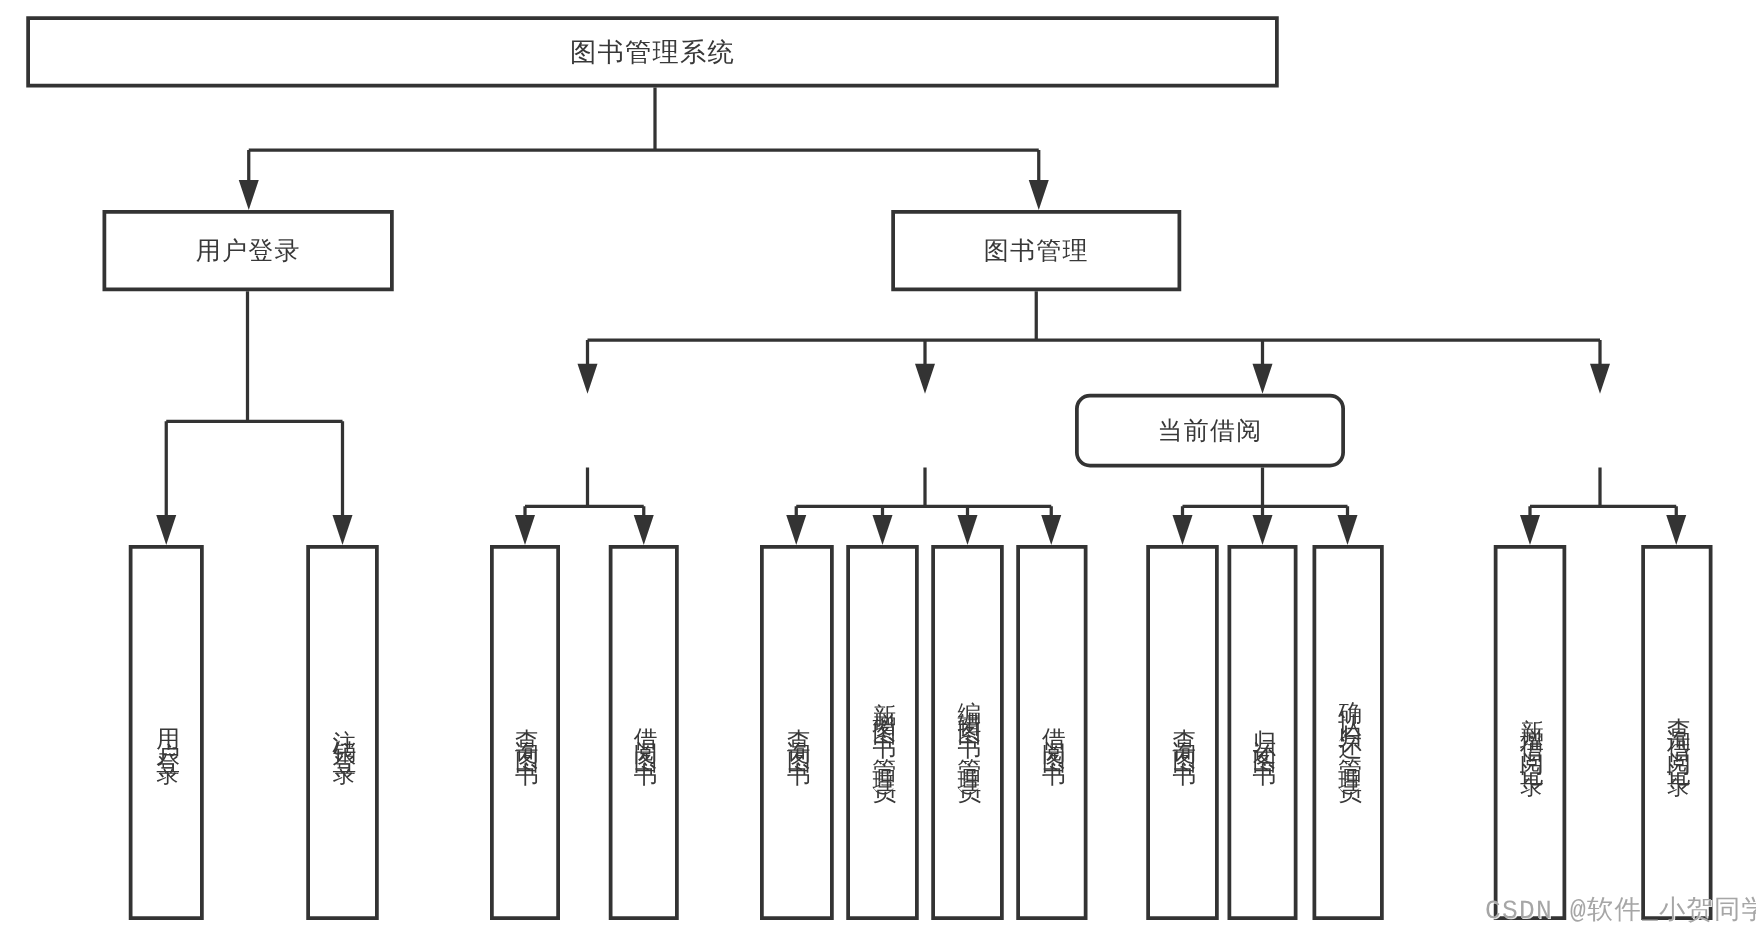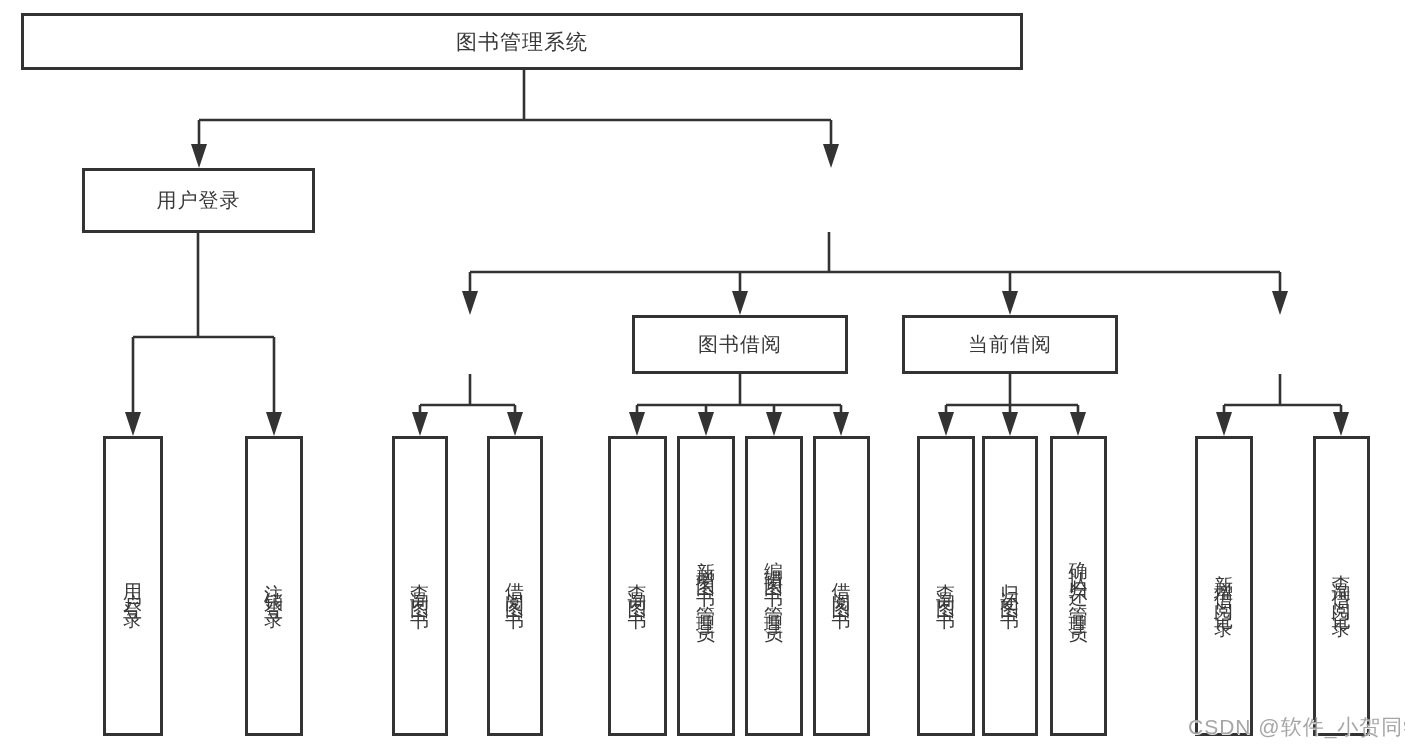--- a/index.html
+++ b/index.html
@@ -6,21 +6,21 @@
     --line:#333333;
     --text:#383838;
     --bg:#ffffff;
     --wm:#a6a6a6;
   }
   html,body{margin:0;padding:0;background:var(--bg);}
   .stage{
     position:relative;
     width:1405px;height:747px;
     background:var(--bg);
-    font-family:Liberation Sans, sans-serif;
+    font-family:Liberation Mono, monospace;
     color:var(--text);
     overflow:hidden;
   }
   .wires{position:absolute;left:0;top:0;width:1405px;height:747px;}
   .wires path{stroke:var(--line);stroke-width:2.6;fill:none;}
   .wires polygon{fill:var(--line);stroke:none;}
   .node{
     position:absolute;
     box-sizing:border-box;
     border:3px solid var(--line);
@@ -32,21 +32,21 @@
     letter-spacing:1px;
     color:var(--text);
     white-space:nowrap;
   }
   .root{left:21px;top:13px;width:1002px;height:57px;}
   .root .hlabel{font-size:21px;}
   .l2a{left:82px;top:168px;width:233px;height:65px;}
   .l2b{left:713px;top:168px;width:232px;height:65px;}
   .l3a{left:362px;top:315px;width:216px;height:59px;}
   .l3b{left:632px;top:315px;width:216px;height:59px;}
-  .l3c{left:902px;top:315px;width:216px;height:59px;}
+  .l3c{left:860px;top:315px;width:216px;height:59px;border-radius:12px;}
   .l3d{left:1172px;top:315px;width:216px;height:59px;}
   .leaf{top:436px;height:300px;}
   .vlabel{
     writing-mode:vertical-rl;
     text-orientation:mixed;
     font-size:19px;
     line-height:1;
     letter-spacing:9px;
     color:var(--text);
     white-space:nowrap;
@@ -110,24 +110,24 @@
     <polygon points="1333,412 1349,412 1341,436"></polygon>
   </svg>
 
   <div class="node root">
     <span class="hlabel">图书管理系统</span>
   </div>
 
   <div class="node l2a">
     <span class="hlabel">用户登录</span>
   </div>
+  <div class="node l2b">
+    <span class="hlabel">图书管理</span>
+  </div>
 
-  <div class="node l3b">
-    <span class="hlabel">图书借阅</span>
-  </div>
   <div class="node l3c">
     <span class="hlabel">当前借阅</span>
   </div>
 
   <div class="node leaf f1">
     <span class="vlabel">用户登录</span>
   </div>
   <div class="node leaf f2">
     <span class="vlabel">注销登录</span>
   </div>

